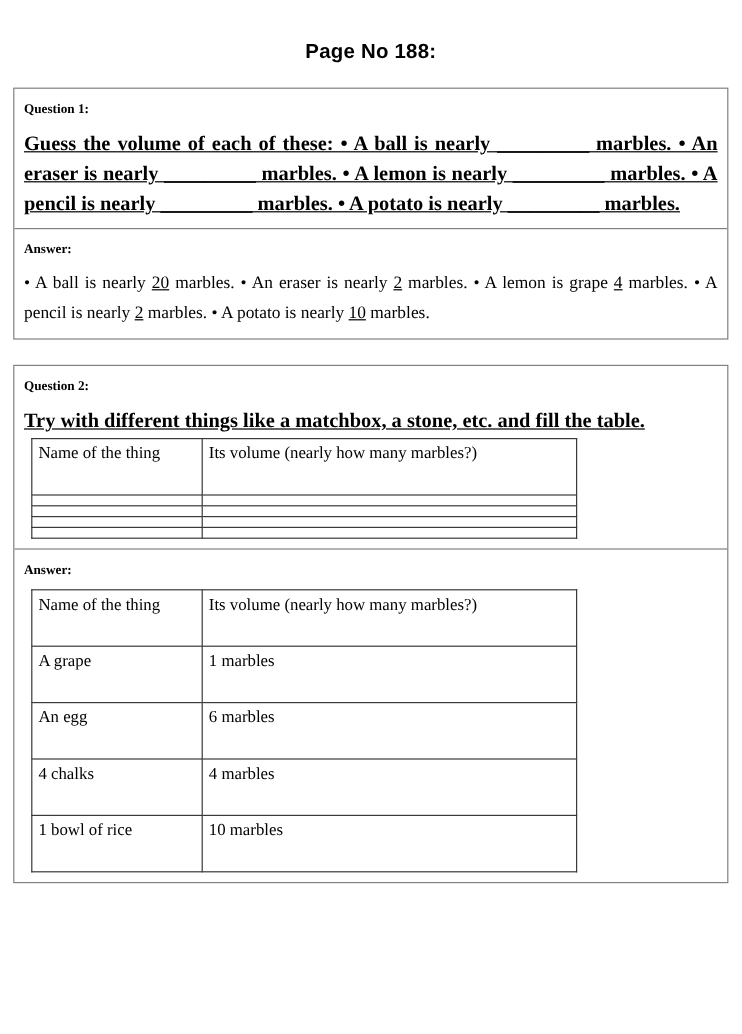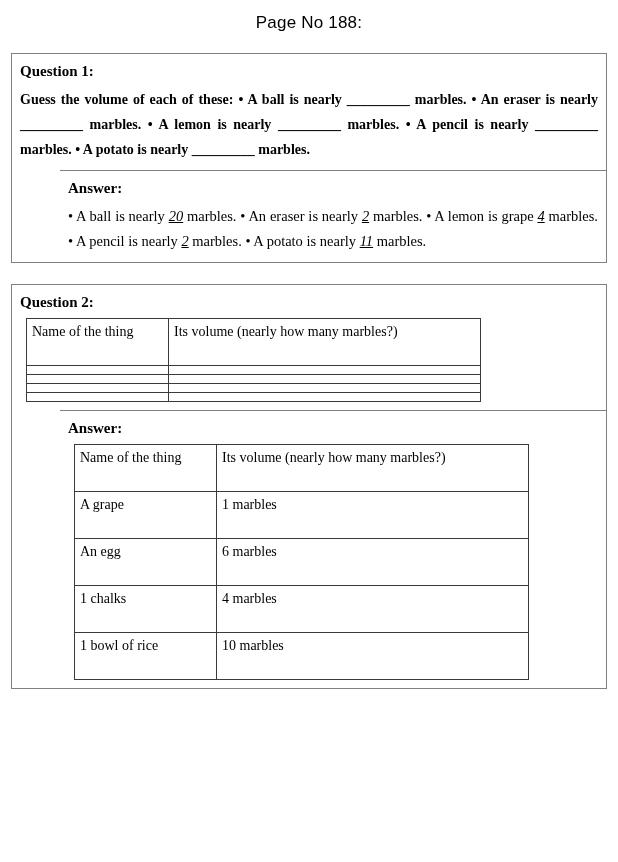--- a/index.html
+++ b/index.html
@@ -11,69 +11,69 @@
     width: 618px;
     height: 862px;
     font-family: "Liberation Serif", serif;
     color: #000000;
     overflow: hidden;
   }
 
   .page-title {
     text-align: center;
     font-family: "Liberation Sans", sans-serif;
-    font-weight: normal;
+    font-weight: bold;
     font-size: 17px;
     letter-spacing: 0.2px;
     margin: 0;
-    padding-top: 12px;
+    padding-top: 32px;
     padding-bottom: 0;
     line-height: 22px;
   }
 
   .qa-block {
     border: 1px solid #808080;
     margin: 0 11px;
     box-sizing: border-box;
   }
   .qa-block.first { margin-top: 19px; }
   .qa-block.second { margin-top: 21px; }
 
   .section {
     padding: 7px 8px 8px 8px;
   }
   .section + .section {
     border-top: 1px solid #808080;
-    margin-left: 48px;
   }
 
   .section-heading {
     font-weight: bold;
-    font-size: 15px;
+    font-size: 11px;
     line-height: 20px;
     margin: 0 0 6px 0;
   }
 
   .question-text {
     font-weight: bold;
-    font-size: 14px;
+    font-size: 17px;
     line-height: 25px;
     text-align: justify;
     margin: 0;
+    text-decoration: underline;
   }
   .question-text.single { text-align: left; }
 
   .answer-text {
     font-size: 14.5px;
     line-height: 25px;
     text-align: justify;
     margin: 0;
   }
   .answer-text.last-para { text-align: justify; }
-  u.val { text-decoration: underline; font-style: italic; }
+  u.val { text-decoration: underline; }
 
   
   table.marble-table {
     border-collapse: collapse;
     border: 1px solid #3a3a3a;
     table-layout: fixed;
     margin: 2px 0 0 6px;
   }
   table.marble-table td {
     border: 1px solid #3a3a3a;
@@ -101,29 +101,30 @@
 
   <div class="section">
     <div class="section-heading">Question 1:</div>
     <p class="question-text">
       <span>Guess the volume of each of these: • A ball is nearly _________ marbles. • An eraser is nearly _________ marbles. • A lemon is nearly _________ marbles. • A pencil is nearly _________ marbles. • A potato is nearly _________ marbles.</span>
     </p>
   </div>
 
   <div class="section">
     <div class="section-heading">Answer:</div>
-    <p class="answer-text"><span>• A ball is nearly </span><u class="val">20</u><span> marbles. • An eraser is nearly </span><u class="val">2</u><span> marbles. • A lemon is grape </span><u class="val">4</u><span> marbles. • A pencil is nearly </span><u class="val">2</u><span> marbles. • A potato is nearly </span><u class="val">11</u><span> marbles.</span></p>
+    <p class="answer-text"><span>• A ball is nearly </span><u class="val">20</u><span> marbles. • An eraser is nearly </span><u class="val">2</u><span> marbles. • A lemon is grape </span><u class="val">4</u><span> marbles. • A pencil is nearly </span><u class="val">2</u><span> marbles. • A potato is nearly </span><u class="val">10</u><span> marbles.</span></p>
   </div>
 
 </section>
 
 <section class="qa-block second">
 
   <div class="section">
     <div class="section-heading">Question 2:</div>
+    <p class="question-text single">Try with different things like a matchbox, a stone, etc. and fill the table.</p>
 
     <table class="marble-table empty-table">
       <colgroup>
           <col class="c1">
           <col class="c2">
         </colgroup>
       <tbody>
         <tr>
           <td>Name of the thing</td>
           <td>Its volume (nearly how many marbles?)</td>
@@ -163,21 +164,21 @@
         </tr>
         <tr>
           <td>A grape</td>
           <td>1 marbles</td>
         </tr>
         <tr>
           <td>An egg</td>
           <td>6 marbles</td>
         </tr>
         <tr>
-          <td>1 chalks</td>
+          <td>4 chalks</td>
           <td>4 marbles</td>
         </tr>
         <tr>
           <td>1 bowl of rice</td>
           <td>10 marbles</td>
         </tr>
       </tbody>
     </table>
 
   </div>

